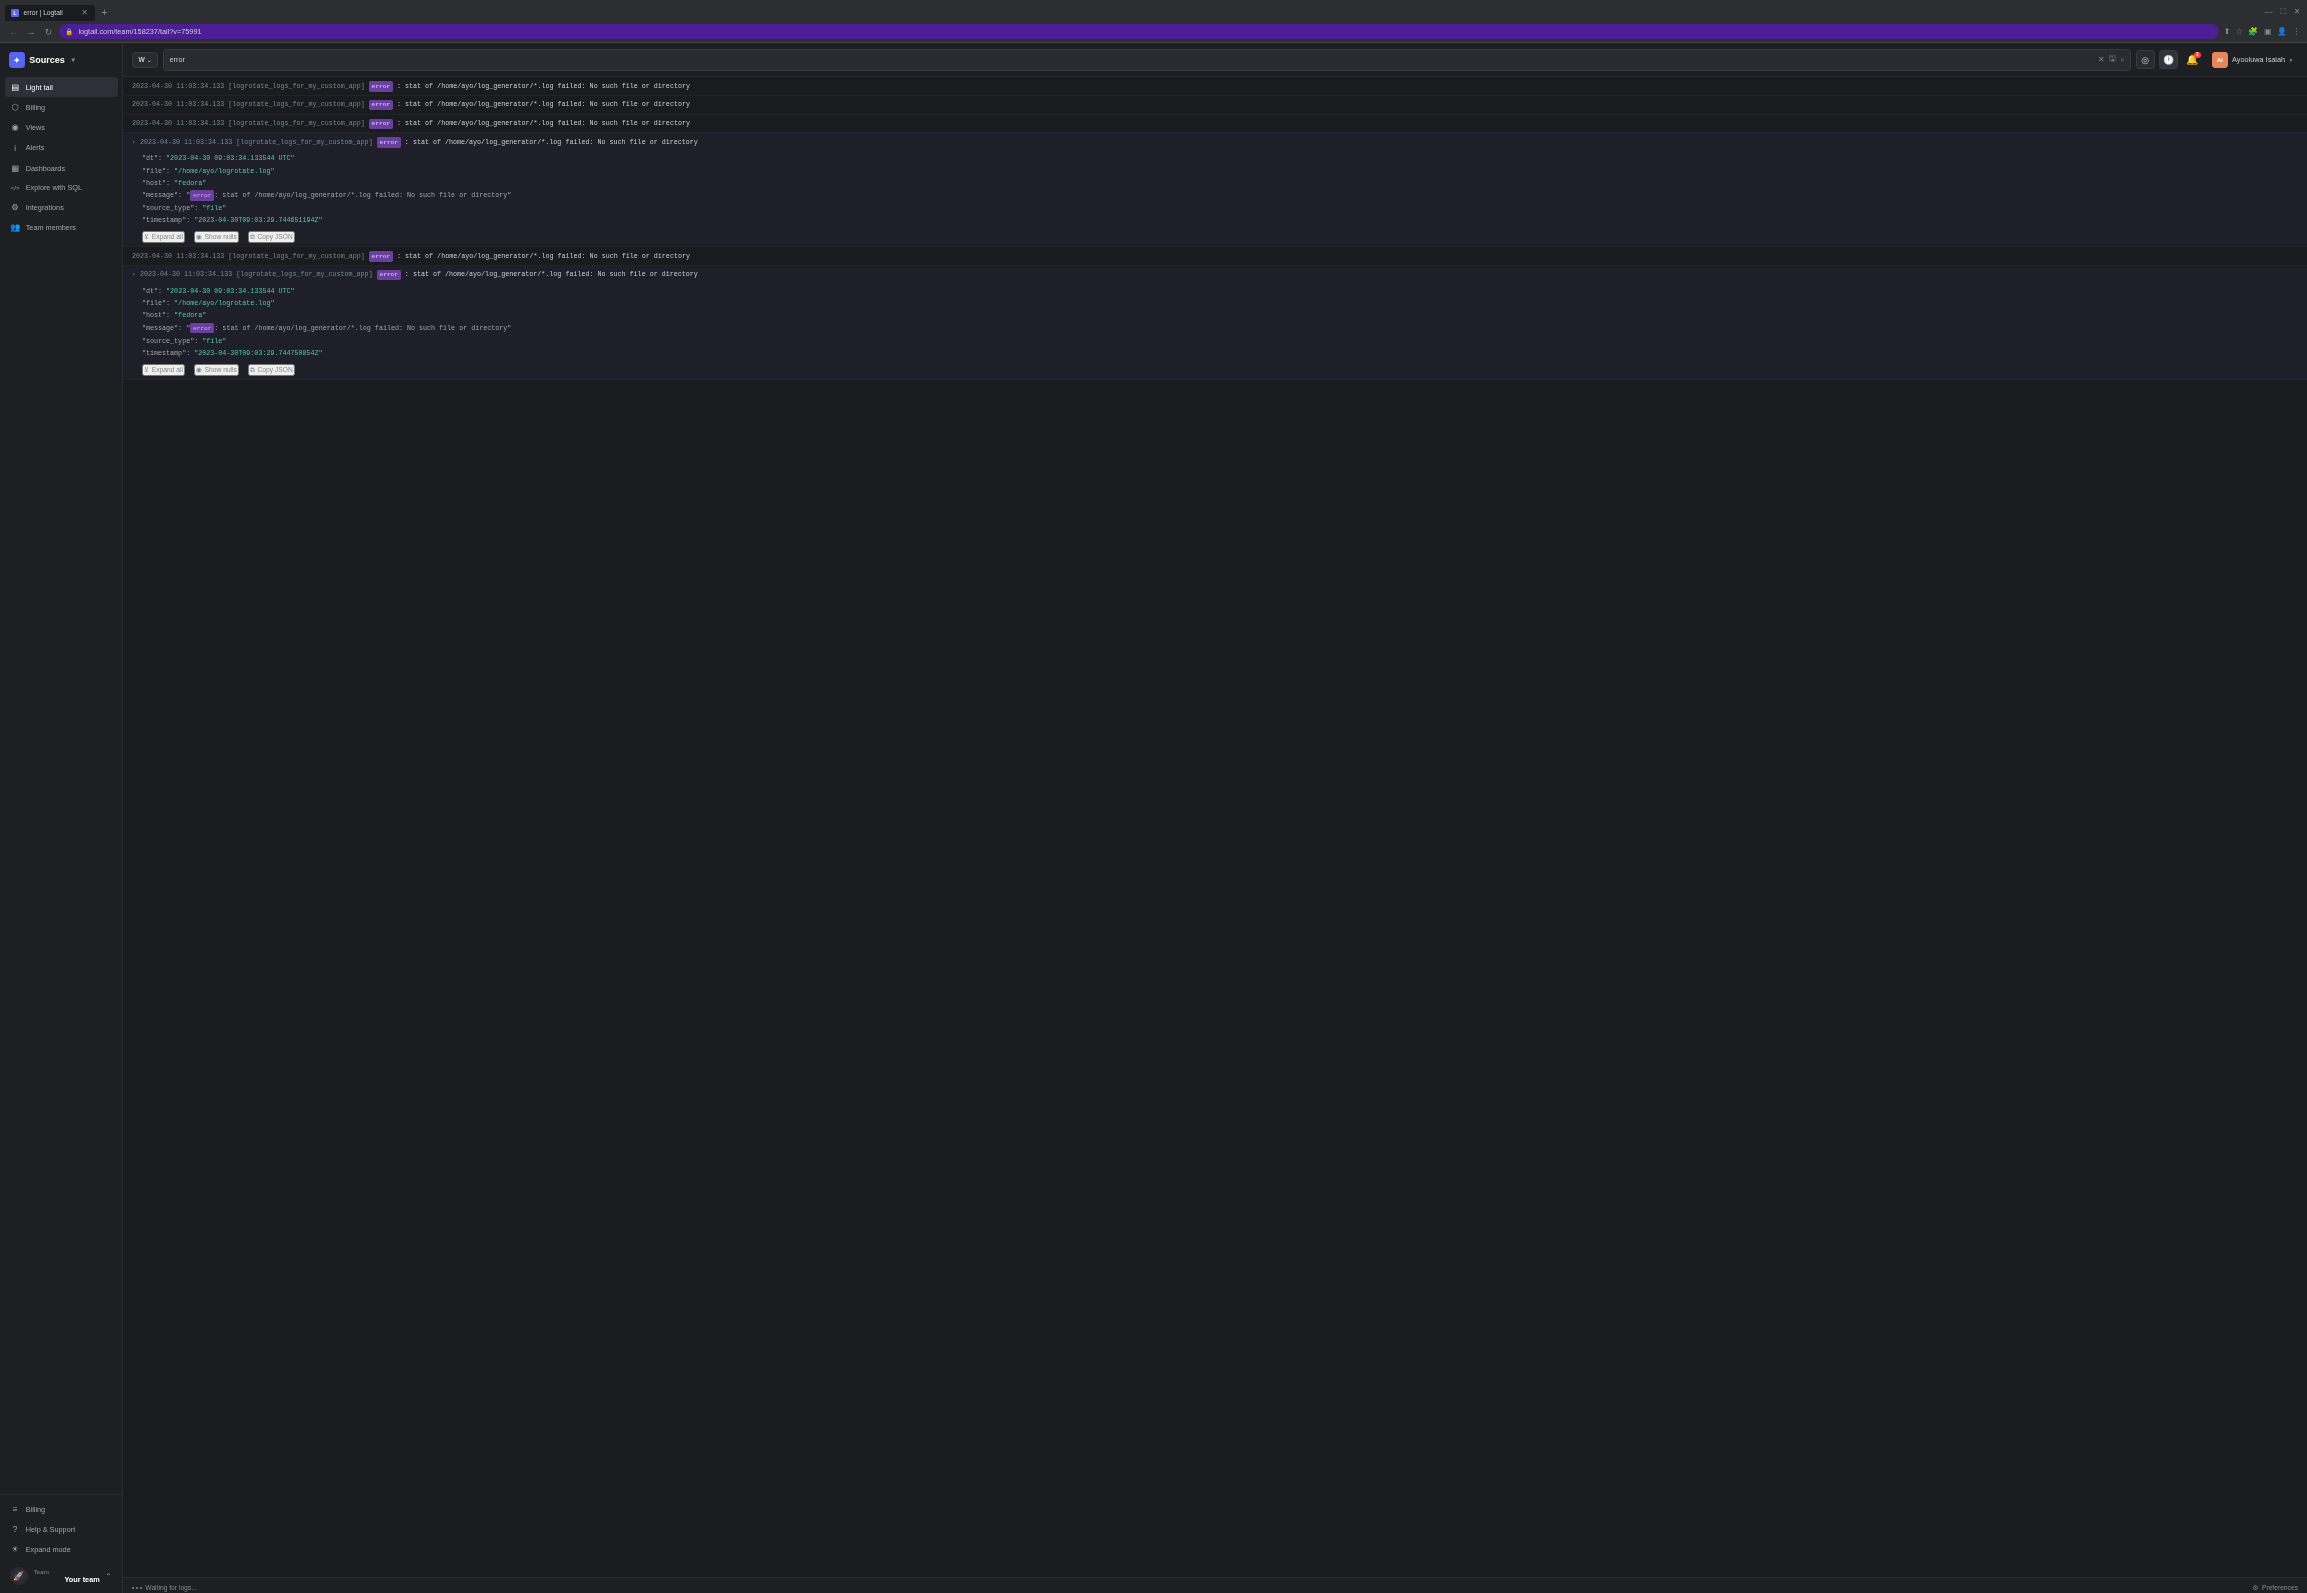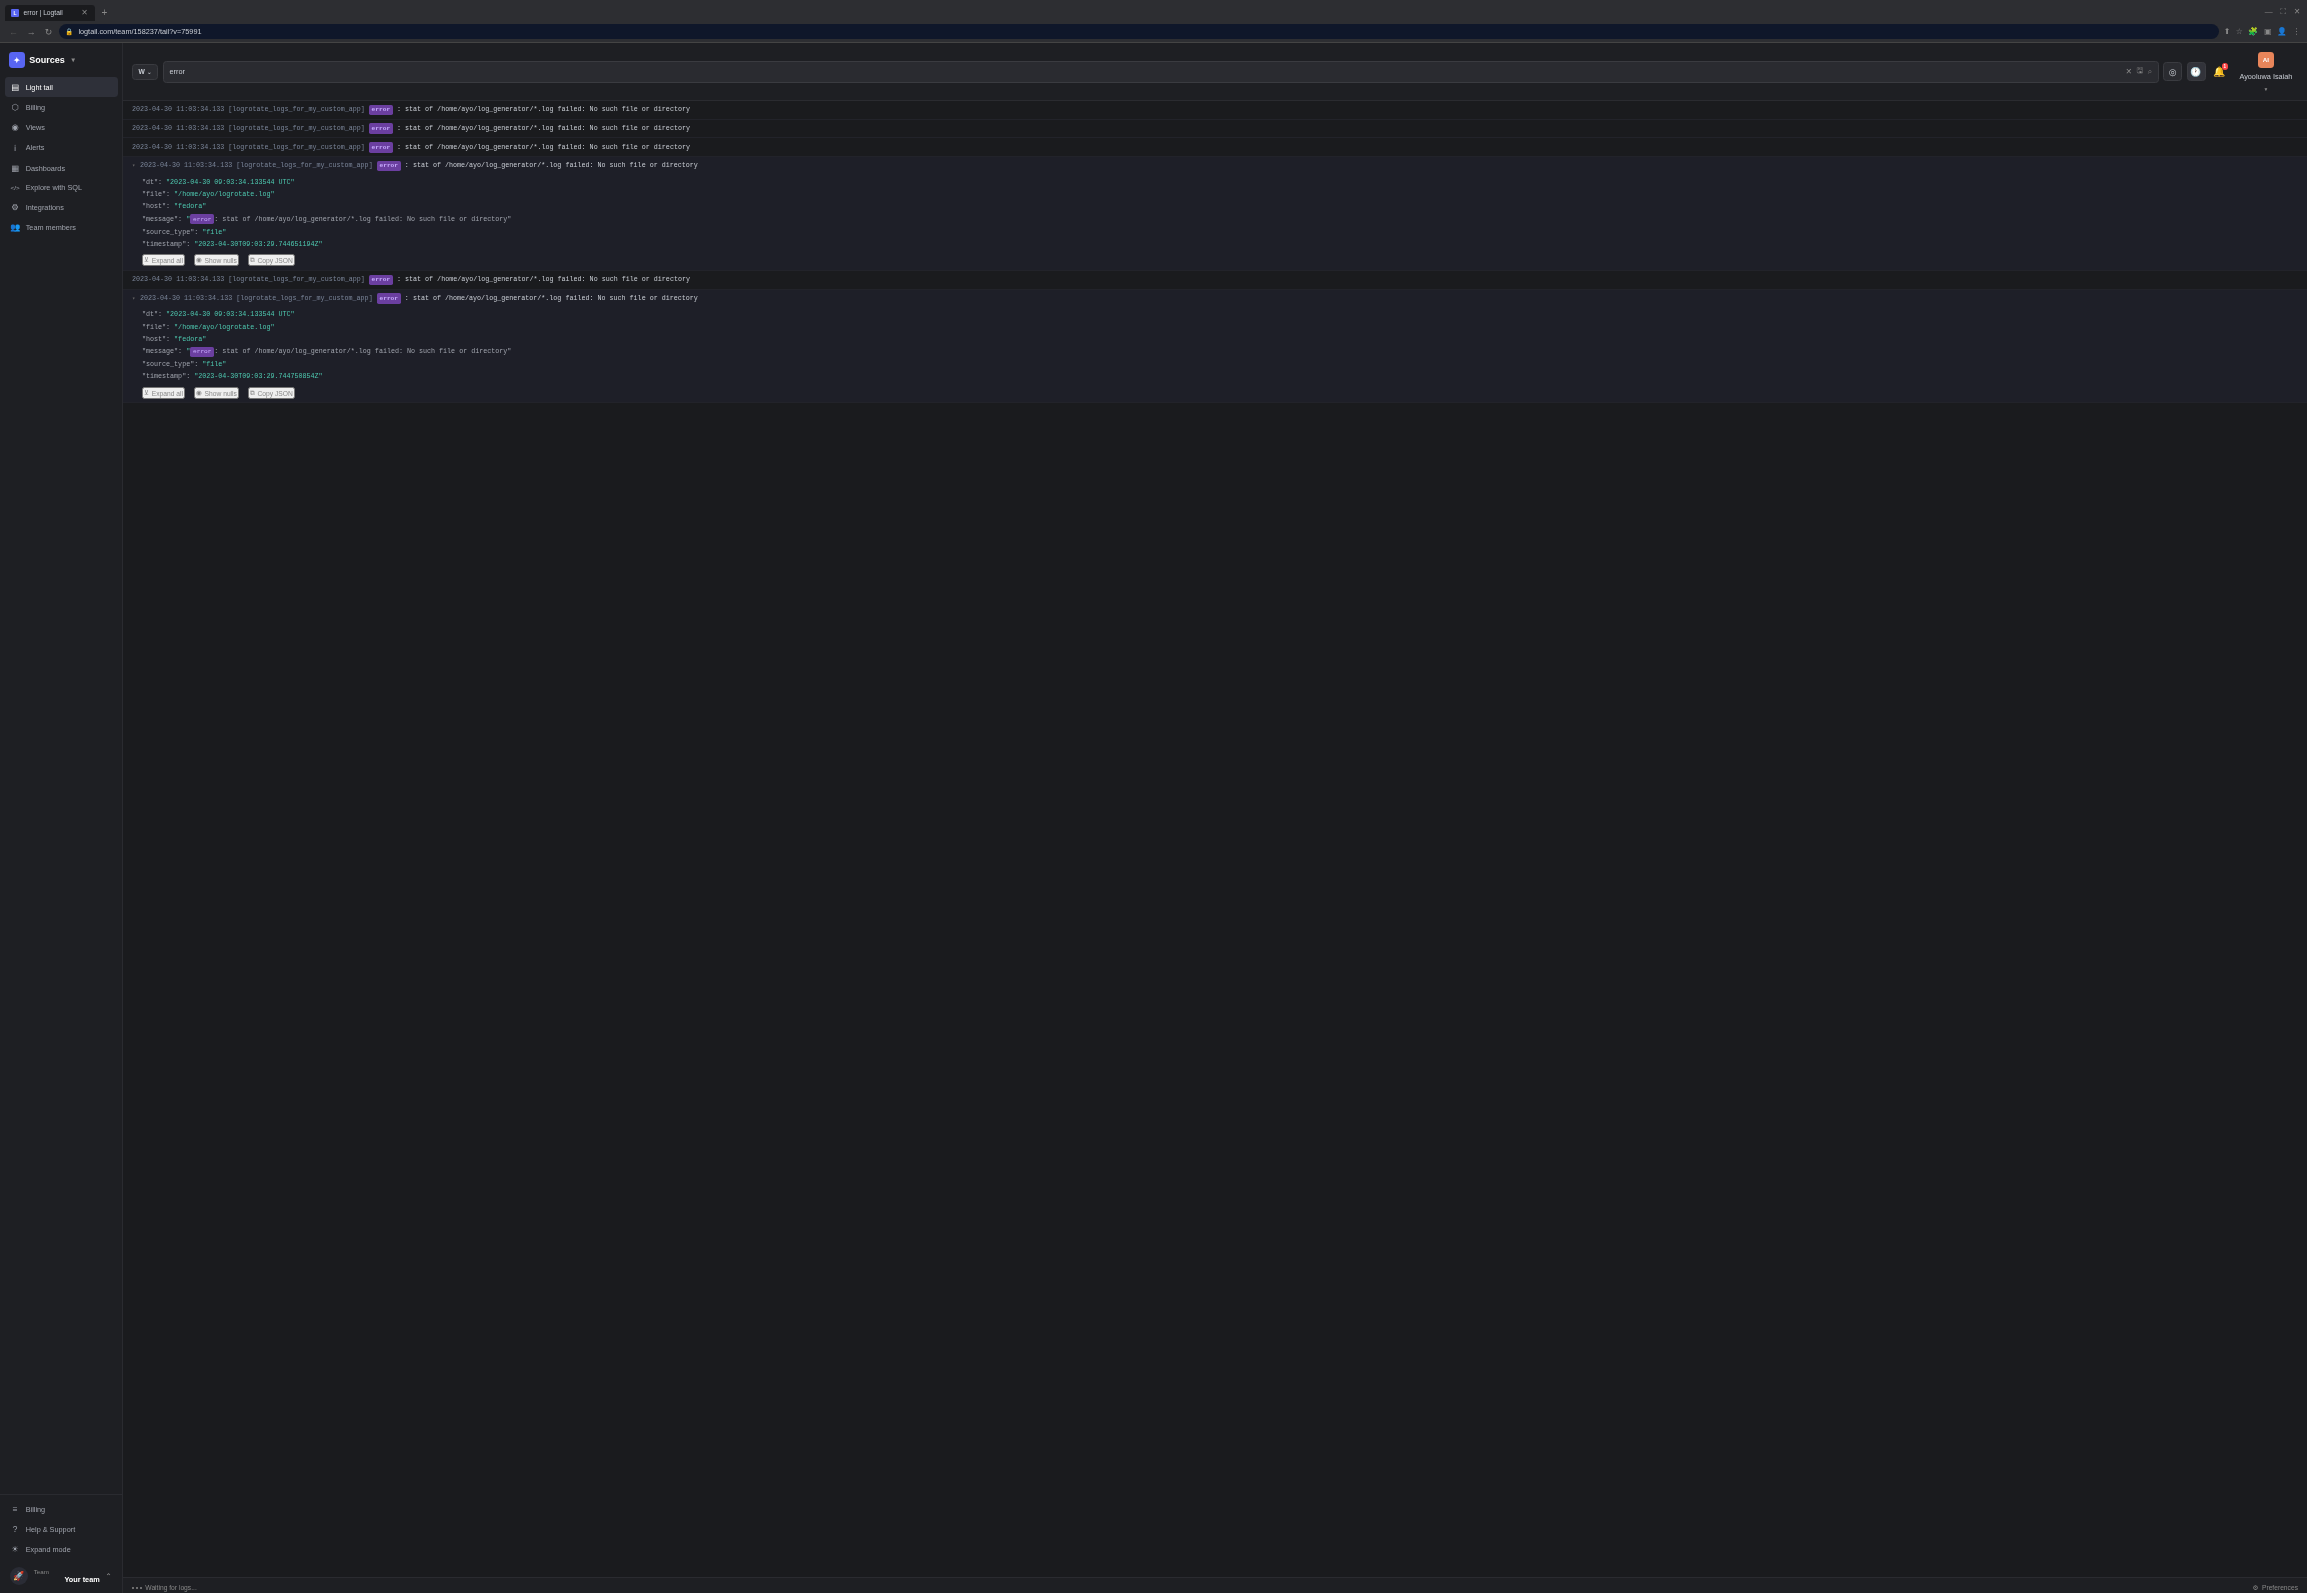--- a/index.html
+++ b/index.html
@@ -69,21 +69,21 @@
       padding: 3.4px 6.7px;
       gap: 4.5px;
       background: #2d2e32;
     }
     .nav-btn { color: #888; font-size: 9px; cursor: pointer; padding: 1.1px 2.2px; }
     .nav-btn.disabled { color: #555; }
     .url-box {
       flex: 1;
       display: flex;
       align-items: center;
-      background: #0f172a;
+      background: #4c1d95;
       border-radius: 11.2px;
       padding: 2.8px 6.7px;
       gap: 4.5px;
       font-size: 7.3px;
       color: #c9cdd4;
     }
     .url-lock { color: #888; font-size: 6.7px; }
     .url-text { flex: 1; }
     .addr-actions { display: flex; gap: 5.6px; align-items: center; }
     .addr-action-btn { color: #888; font-size: 7.9px; cursor: pointer; }
@@ -252,21 +252,20 @@
       display: flex;
       align-items: center;
       gap: 4.5px;
       padding: 2.8px 5.6px;
       border-radius: 3.4px;
       background: transparent;
       cursor: pointer;
       color: #c9cdd4;
       font-size: 7.3px;
       font-weight: 500;
-      flex-direction: column;
     }
     .user-avatar {
       width: 15.7px; height: 15.7px;
       background: #e8855a;
       border-radius: 3.4px;
       display: flex; align-items: center; justify-content: center;
       font-size: 6.2px; font-weight: 700; color: white;
     }
 
     

